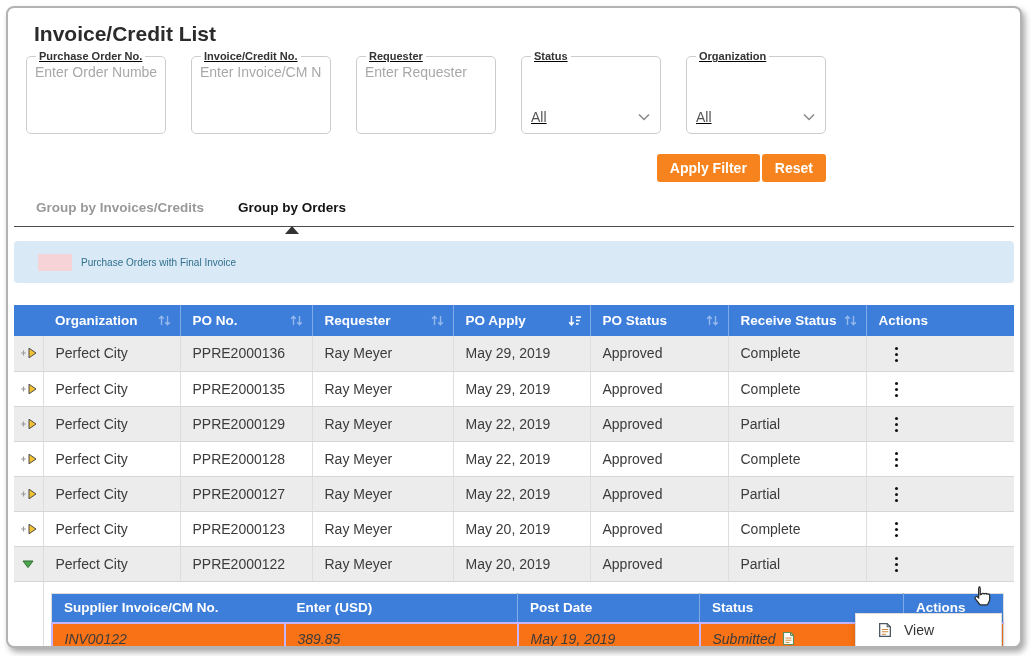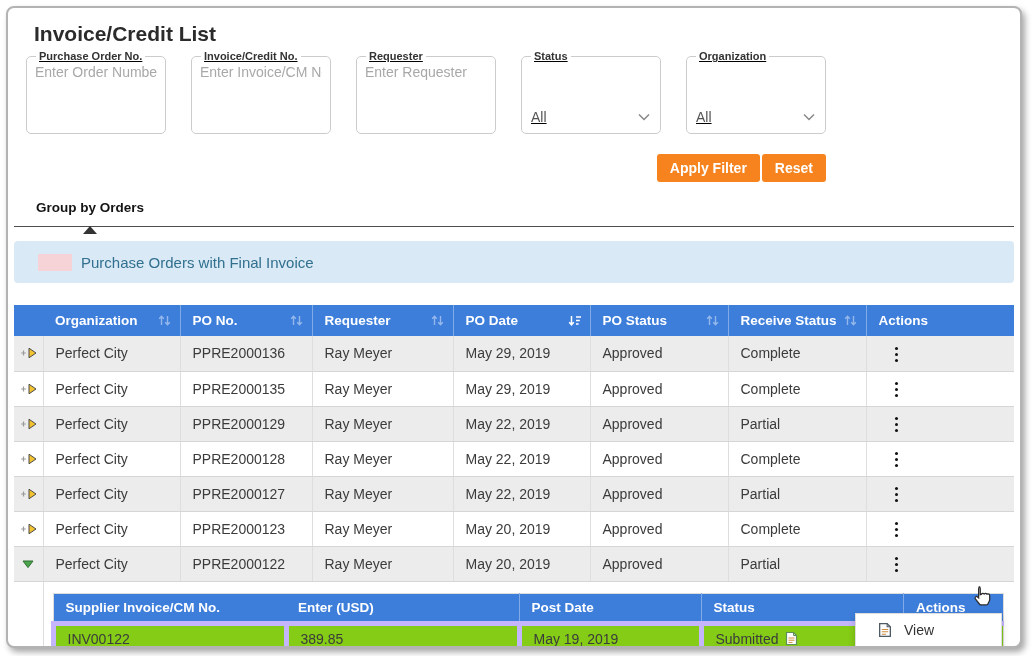--- a/index.html
+++ b/index.html
@@ -32,21 +32,21 @@
   .tab { font-size: 13.5px; font-weight: 700; color: #999; padding-bottom: 11px; cursor: pointer; position: relative; }
   .tab.active { color: #141414; }
   .tab.active .tab-caret { position: absolute; left: 50%; transform: translateX(-50%); bottom: -8px;
     width: 0; height: 0; border-left: 7px solid transparent; border-right: 7px solid transparent;
     border-bottom: 8px solid #333; }
 
   
   .legend-bar { margin-top: 14px; height: 42px; background: #d9e9f5; border-radius: 4px;
     display: flex; align-items: center; padding-left: 24px; }
   .legend-swatch { width: 34px; height: 17px; background: #f5d3d7; margin-right: 9px; }
-  .legend-text { font-size: 15px; color: #31708f; }
+  .legend-text { font-size: 10px; color: #31708f; }
 
   
   .table-wrap { margin-top: 22px; position: relative; }
   table { border-collapse: collapse; table-layout: fixed; width: 100%; }
   table.main thead th { background: #3d7edb; color: #fff; font-size: 13.5px; font-weight: 600;
     height: 31px; text-align: left; padding: 0 8px 0 12px; border-right: 1px solid rgba(255,255,255,.35); }
   table.main thead th:first-child, table.main thead th:last-child { border-right: none; }
   .th-inner { display: flex; align-items: center; justify-content: space-between; }
   table.main tbody td { height: 35px; font-size: 14px; color: #3b3b3b; padding: 0 8px 0 12px;
     border-right: 1px solid #dedede; border-bottom: 1px solid #d6d6d6; background: #fff; }
@@ -57,22 +57,22 @@
   .kebab { display: inline-block; width: 3px; height: 3px; border-radius: 50%; background: #111;
     box-shadow: 0 -6px 0 #111, 0 6px 0 #111; vertical-align: middle; }
   tr.detail-row td.detail-cell { padding: 11px 10px 25px 7px !important; border-right: none; background: #fff; }
   tr.detail-row td.expand-cell { background: #fff; }
 
   
   table.sub { width: 100%; border: 1px solid #ddd; }
   table.sub thead th { background: #3d7edb; color: #ffffff; font-size: 13.5px; font-weight: 600;
     height: 30px; text-align: left; padding-left: 12px; border-right: 1px solid rgba(255,255,255,.35); }
   table.sub thead th:last-child { border-right: none; }
-  table.sub tbody td { height: 31px; background: #84cc16; font-size: 14px; color: #3b3b3b;
-    padding-left: 12px; border: 5px solid #c4b5fd; }
+  table.sub tbody td { height: 31px; background: #f97316; font-size: 14px; color: #3b3b3b;
+    padding-left: 12px; border: 2px solid #c4b5fd; font-style: italic; }
   td.sub-actions-cell { padding-left: 68px !important; }
   .status-flex { display: flex; align-items: center; gap: 6px; }
 
   .footer-strip { height: 16px; background: #e9e9e9; border-top: 1px solid #cfcfcf; }
 
   
   .context-menu { position: absolute; left: 847px; top: 589px; width: 147px; height: 34px;
     background: #fff; border: 1px solid #ddd; box-shadow: 0 3px 7px rgba(0,0,0,.18);
     display: flex; align-items: center; padding-left: 22px; gap: 12px; z-index: 5; cursor: pointer; margin-top: 16px; }
   .context-menu-label { font-size: 14px; color: #333; }
@@ -121,20 +121,21 @@
       </div>
     </fieldset>
   </div>
 
   <div class="buttons-row">
     <button class="btn">Apply Filter</button>
     <button class="btn">Reset</button>
   </div>
 
   <div class="tabs">
+    <div class="tab">Group by Invoices/Credits</div>
     <div class="tab active">
       <span>Group by Orders</span>
       <span class="tab-caret"></span>
     </div>
   </div>
 
   <div class="legend-bar">
     <span class="legend-swatch"></span>
     <span class="legend-text">Purchase Orders with Final Invoice</span>
   </div>
@@ -182,21 +183,21 @@
               <svg class="inline-svg" width="15" height="13" viewBox="0 0 15 13">
                 <g stroke="rgba(255,255,255,.45)" stroke-width="1.4" fill="none">
                   <path d="M4.5 11 V2.5 M2.2 4.8 L4.5 2.2 L6.8 4.8"></path>
                   <path d="M10.5 2 v8.5 M8.2 8.2 L10.5 10.8 L12.8 8.2"></path>
                 </g>
                 </svg>
               </span>
           </th>
           <th>
             <span class="th-inner">
-                <span>PO Date</span>
+                <span>PO Apply</span>
               <svg class="inline-svg" width="15" height="13" viewBox="0 0 15 13">
                 <g stroke="#fff" stroke-width="1.5" fill="none">
                   <path d="M4.5 2 v8.5 M2.2 8.2 L4.5 10.8 L6.8 8.2"></path>
                   <path d="M9 3 h5 M9 6.5 h3.8 M9 10 h2.6"></path>
                 </g>
                 </svg>
               </span>
           </th>
           <th>
             <span class="th-inner">

